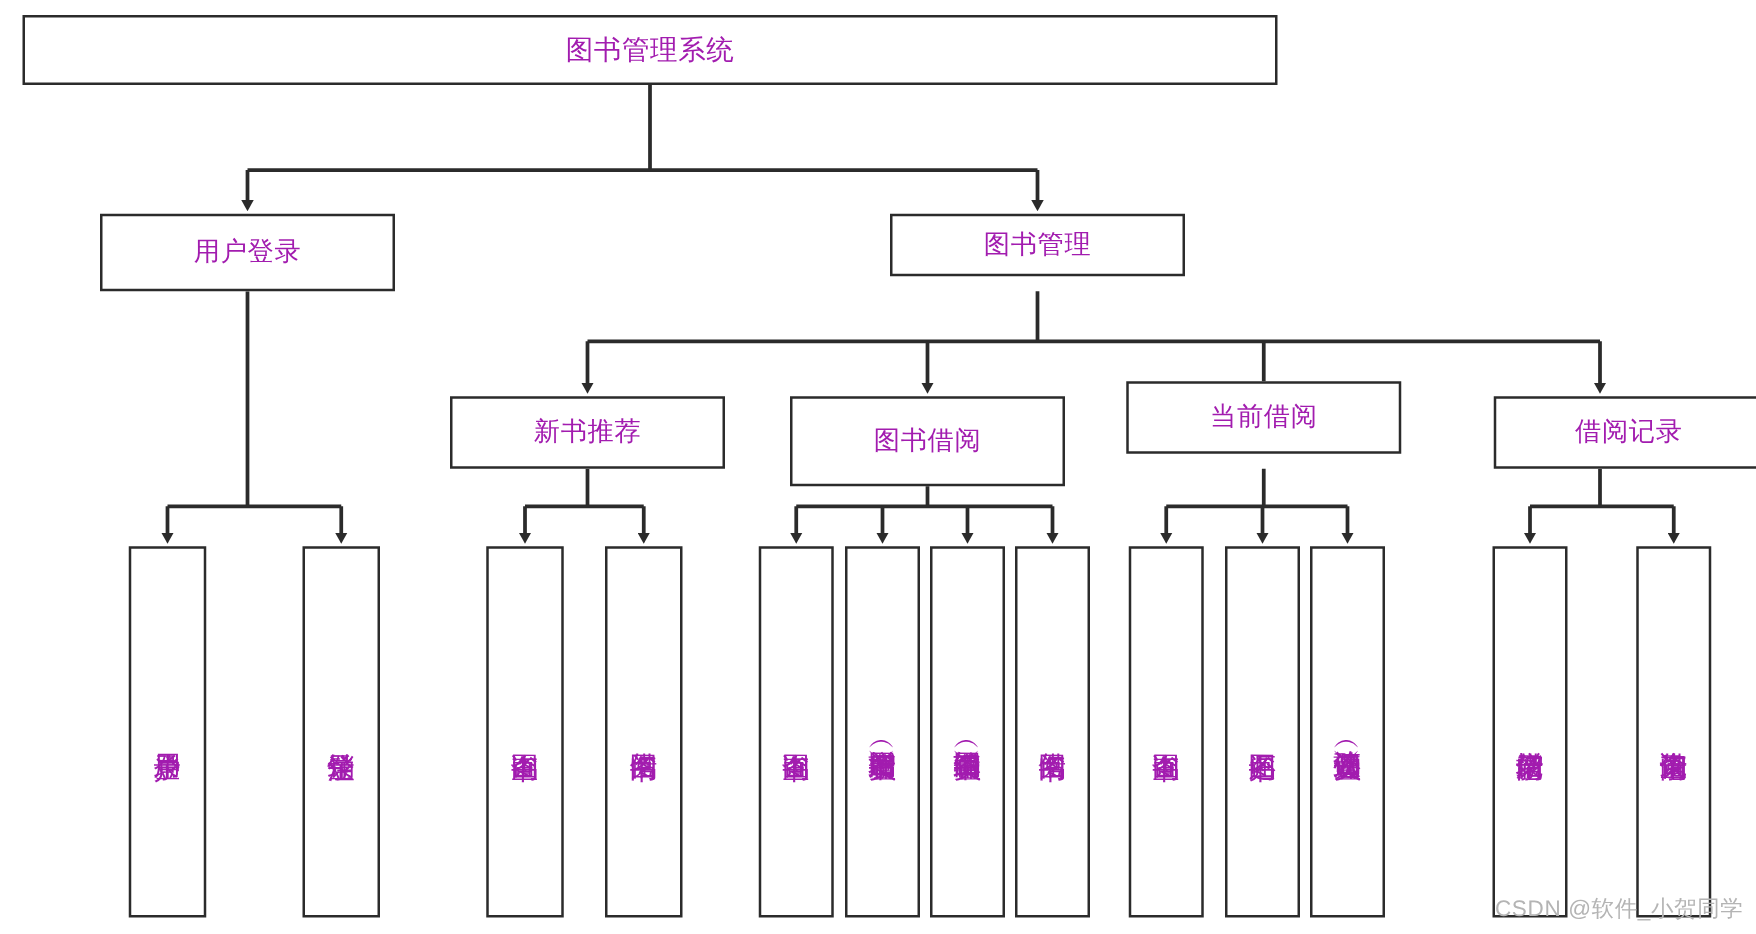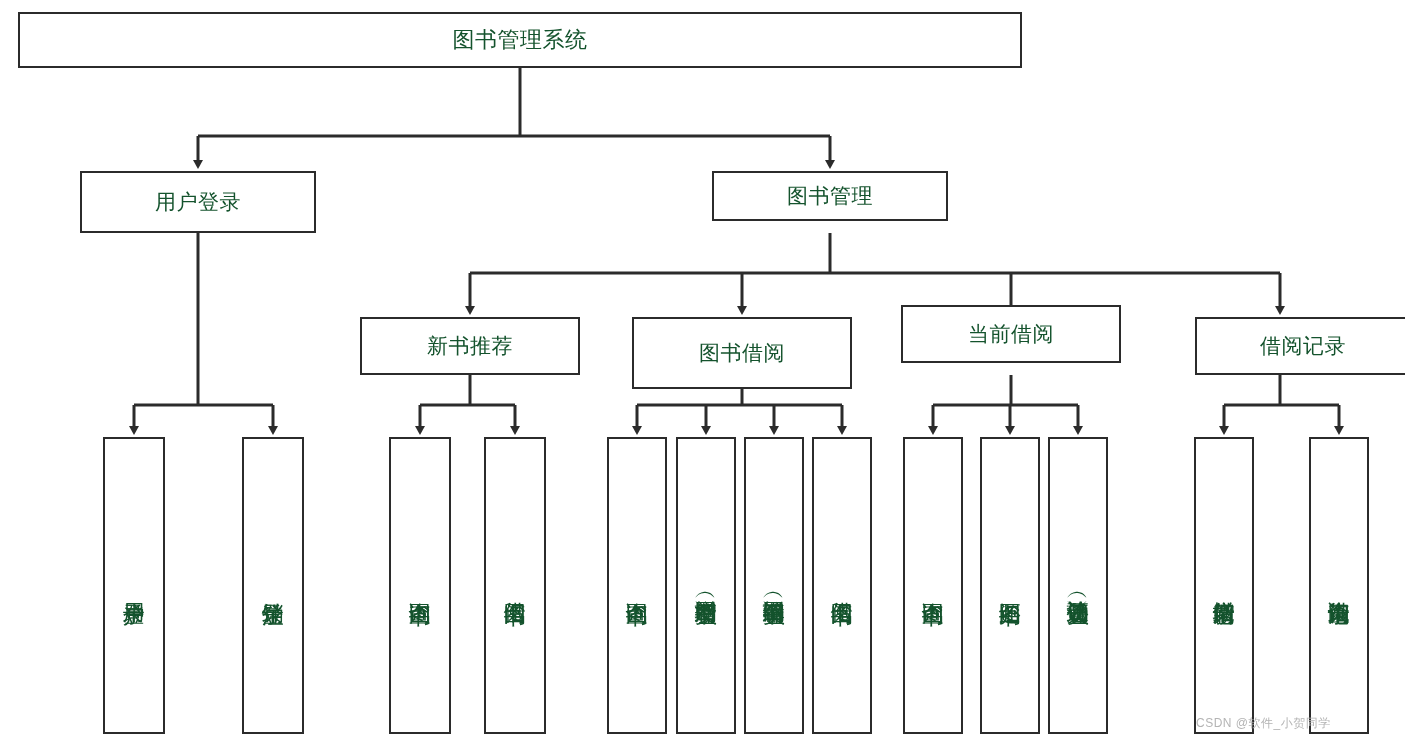--- a/index.html
+++ b/index.html
@@ -29,40 +29,40 @@
   }
   .node {
     position: absolute;
     box-sizing: border-box;
     border: 2px solid #2b2b2b;
     background: #ffffff;
     display: flex;
     align-items: center;
     justify-content: center;
     text-align: center;
-    color: #14532d;
+    color: #a21caf;
     letter-spacing: 0.5px;
   }
   .node.horiz {
     font-size: 21px;
     line-height: 1.25;
   }
   .node.vert {
     writing-mode: vertical-rl;
     text-orientation: upright;
     font-size: 22px;
     line-height: 1.25;
     padding: 6px 0;
   }
   .node.root {
     font-size: 22px;
   }
   .watermark {
     position: absolute;
-    font-size: 12px;
+    font-size: 18px;
     color: #b4b4b4;
     white-space: nowrap;
     letter-spacing: 0.5px;
   }
 </style>
 </head>
 <body>
 
 <div id="canvas">
   <svg id="edges" viewBox="0 0 1405 747" xmlns="http://www.w3.org/2000/svg">

